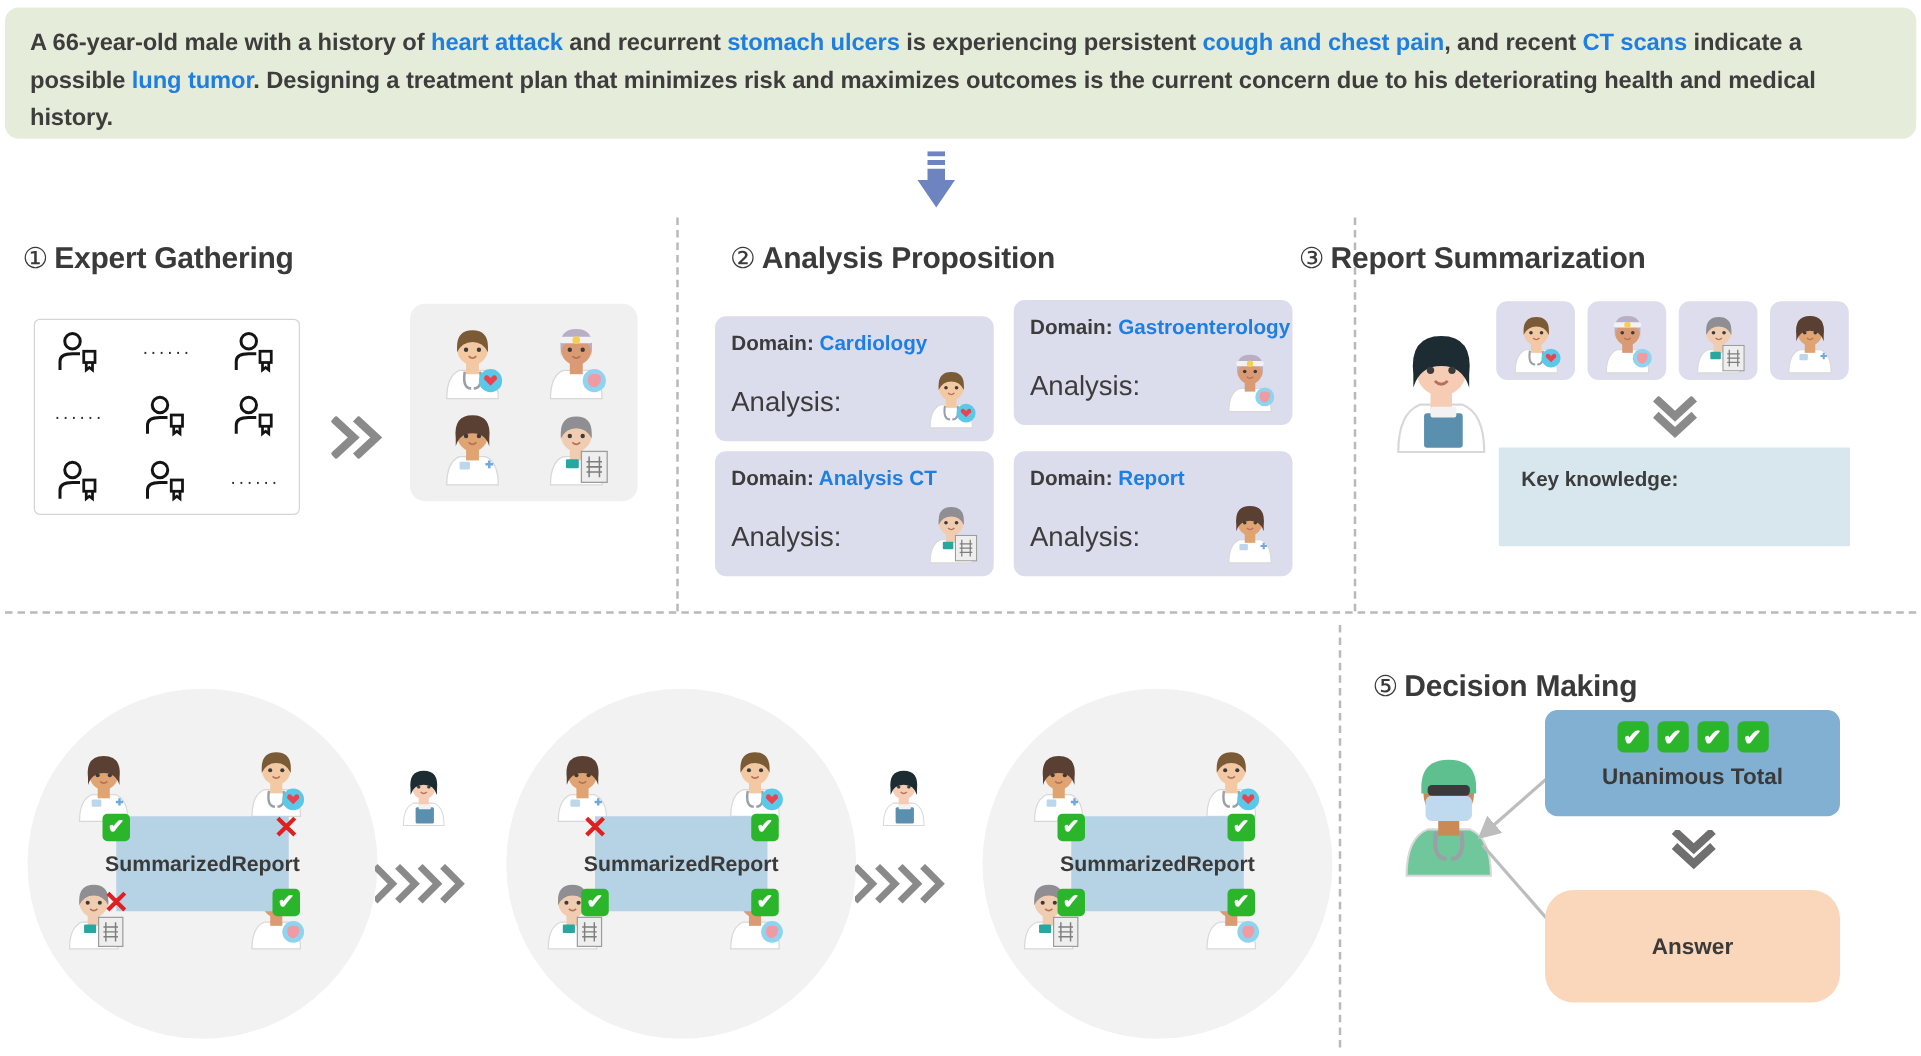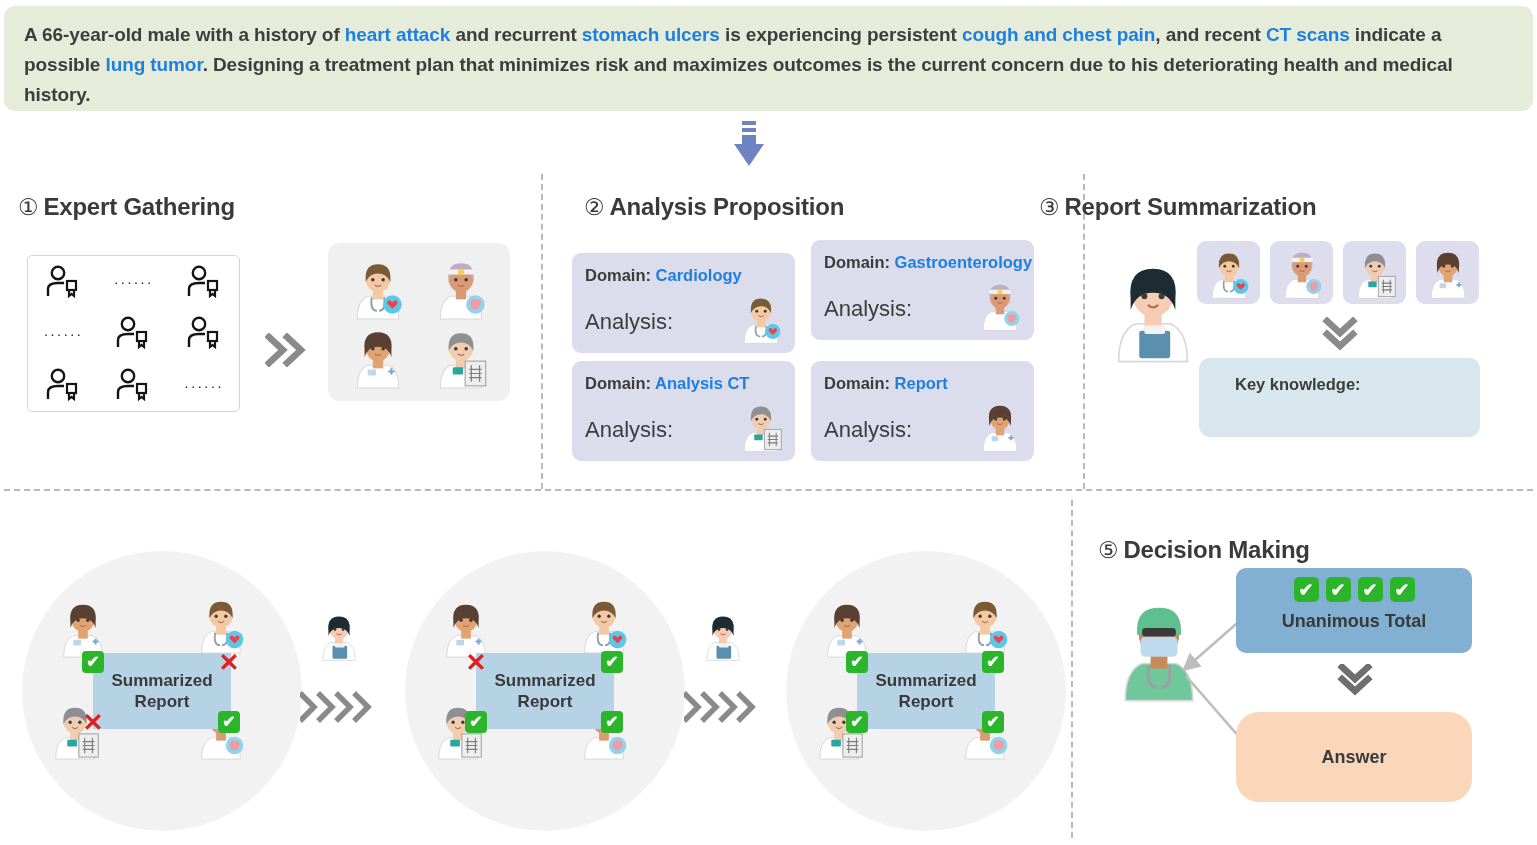--- a/index.html
+++ b/index.html
@@ -110,39 +110,39 @@
   .summ-doctor { position: absolute; left: 1098px; top: 255px; }
   .av-strip { position: absolute; left: 1197px; top: 241px; display: flex; gap: 10px; }
   .av-chip {
     width: 63px; height: 63px; background: #ddddee; border-radius: 9px;
     display: flex; align-items: center; justify-content: center;
   }
   .chev-dn-3 { position: absolute; left: 1322px; top: 317px; width: 36px; height: 34px; }
   .know-box {
     position: absolute; left: 1199px; top: 358px;
     width: 281px; height: 79px;
-    background: #d7e7ed; border-radius: 11px;
-    padding: 13px 0 0 36px;
+    background: #d7e7ed; border-radius: 1px;
+    padding: 13px 0 0 18px;
   }
   .know-line { font-size: 16.5px; font-weight: bold; color: #3c3c3c; line-height: 27px; }
 
   
   .round {
     position: absolute; top: 551px;
     width: 280px; height: 280px;
     background: #f2f2f2; border-radius: 50%;
   }
   #r0 { left: 22px; }
   #r1 { left: 405px; }
   #r2 { left: 786px; }
   .rep-box {
     position: absolute; left: 50%; top: 50%; transform: translate(-50%,-50%);
     width: 138px; height: 76px;
     background: #b6d3e6;
-    display: flex; flex-direction: column; align-items: center; justify-content: center;
+    display: flex; flex-direction: row; align-items: center; justify-content: center;
   }
   .rep-box span { font-size: 17px; font-weight: bold; color: #3a3a3a; line-height: 21px; }
   .mark {
     position: absolute; width: 22px; height: 22px;
     display: flex; align-items: center; justify-content: center;
     font-size: 21px; line-height: 1;
   }
   .mark.ok { background: #2bb52b; border-radius: 4px; color: #fff; font-size: 16px; font-weight: bold; }
   .mark.no { color: #e02020; font-weight: bold; font-size: 25px; background: transparent; }
   .m-tl { left: 60px; top: 100px; }

